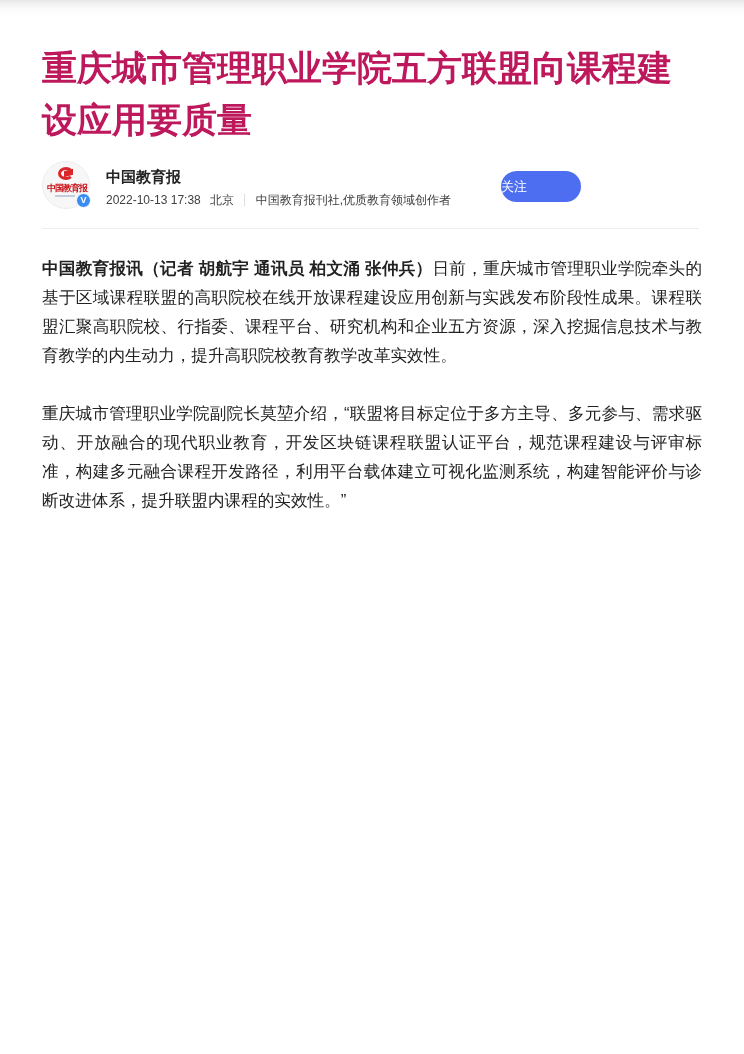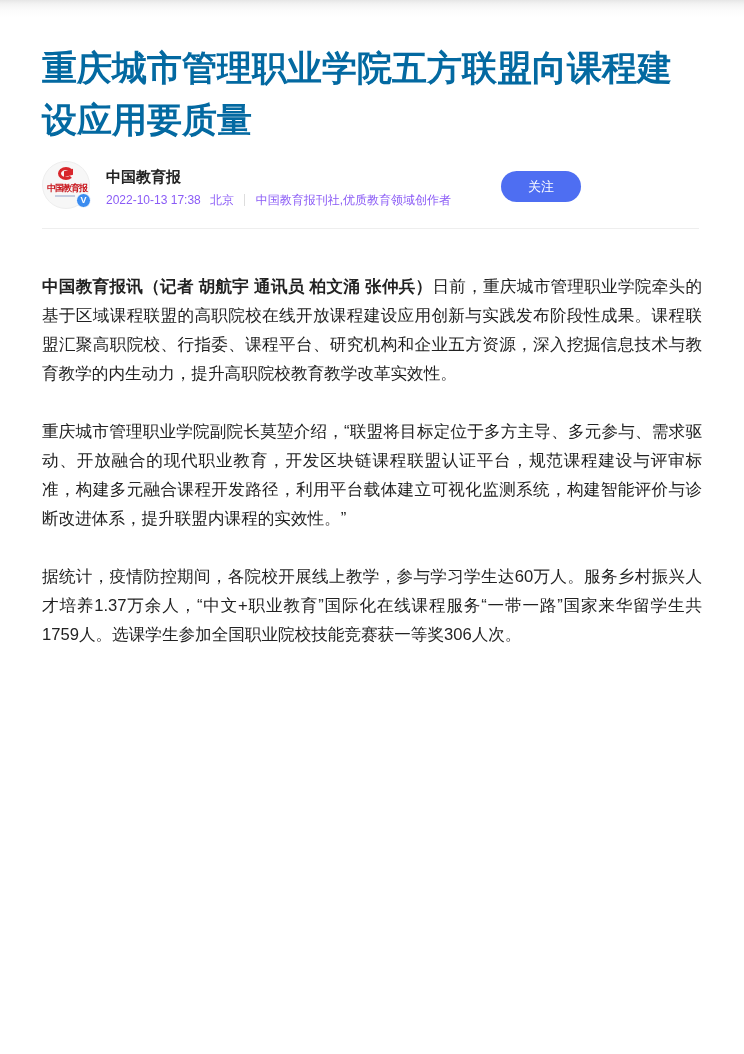--- a/index.html
+++ b/index.html
@@ -25,21 +25,21 @@
     width: 660px;
   }
   .title {
     position: absolute;
     top: 42px;
     left: 0;
     width: 660px;
     font-size: 35px;
     line-height: 52px;
     font-weight: bold;
-    color: #0369a1;
+    color: #be185d;
     letter-spacing: 0px;
   }
   .author-bar {
     position: absolute;
     top: 160px;
     left: 0;
     width: 657px;
     height: 70px;
   }
   .avatar {
@@ -101,53 +101,53 @@
     left: 64px; top: 7px;
     font-size: 15px;
     font-weight: bold;
     color: #222222;
     line-height: 20px;
   }
   .meta {
     position: absolute;
     left: 64px; top: 30px;
     font-size: 12px;
-    color: #8b5cf6;
+    color: #404040;
     line-height: 18px;
     white-space: nowrap;
   }
   .meta span { display: inline-block; vertical-align: middle; }
   .meta .sep {
     width: 1px; height: 12px;
     background: #dddddd;
     margin: 0 7px;
   }
   .meta .loc { margin-left: 6px; }
   .follow-button {
     position: absolute;
     left: 459px; top: 11px;
     width: 80px; height: 31px;
     border-radius: 16px;
     background: #4e6ef2;
     color: #ffffff;
     font-size: 13px;
     line-height: 31px;
-    text-align: center;
+    text-align: left;
     cursor: pointer;
     border: none;
   }
   .divider {
     position: absolute;
     left: 0; top: 68px;
     width: 657px; height: 1px;
     background: #eeeeee;
   }
   .body {
     position: absolute;
-    top: 272px;
+    top: 254px;
     left: 0;
     width: 660px;
   }
   .para {
     font-size: 16.6px;
     line-height: 29px;
     color: #222222;
     margin-bottom: 29px;
     text-align: justify;
     letter-spacing: 0px;
@@ -184,16 +184,15 @@
     </div>
 
     <button class="follow-button">关注</button>
 
     <div class="divider"></div>
   </div>
 
   <div class="body">
     <p class="para"><span class="lead">中国教育报讯（记者 胡航宇 通讯员 柏文涌 张仲兵）</span><span>日前，重庆城市管理职业学院牵头的基于区域课程联盟的高职院校在线开放课程建设应用创新与实践发布阶段性成果。课程联盟汇聚高职院校、行指委、课程平台、研究机构和企业五方资源，深入挖掘信息技术与教育教学的内生动力，提升高职院校教育教学改革实效性。</span></p>
     <p class="para"><span>重庆城市管理职业学院副院长莫堃介绍，“联盟将目标定位于多方主导、多元参与、需求驱动、开放融合的现代职业教育，开发区块链课程联盟认证平台，规范课程建设与评审标准，构建多元融合课程开发路径，利用平台载体建立可视化监测系统，构建智能评价与诊断改进体系，提升联盟内课程的实效性。”</span></p>
-    <p class="para"><span>据统计，疫情防控期间，各院校开展线上教学，参与学习学生达60万人。服务乡村振兴人才培养1.37万余人，“中文+职业教育”国际化在线课程服务“一带一路”国家来华留学生共1759人。选课学生参加全国职业院校技能竞赛获一等奖306人次。</span></p>
   </div>
 
 </div>
 
 </body></html>

